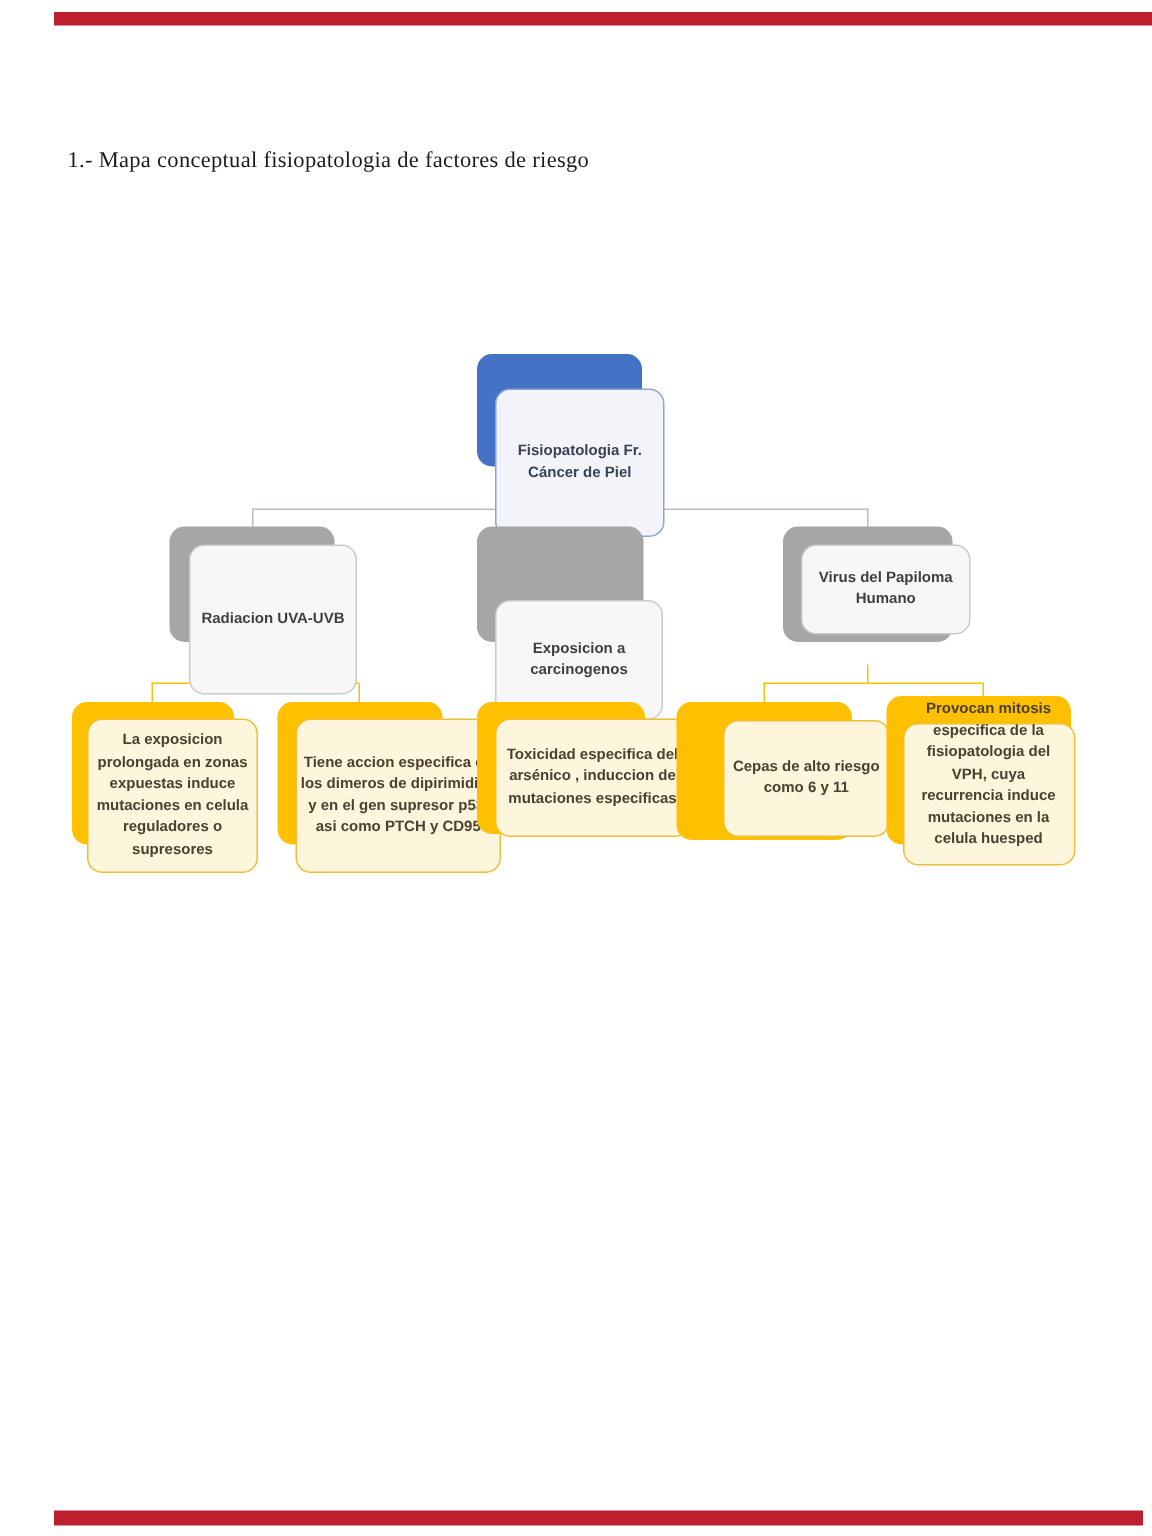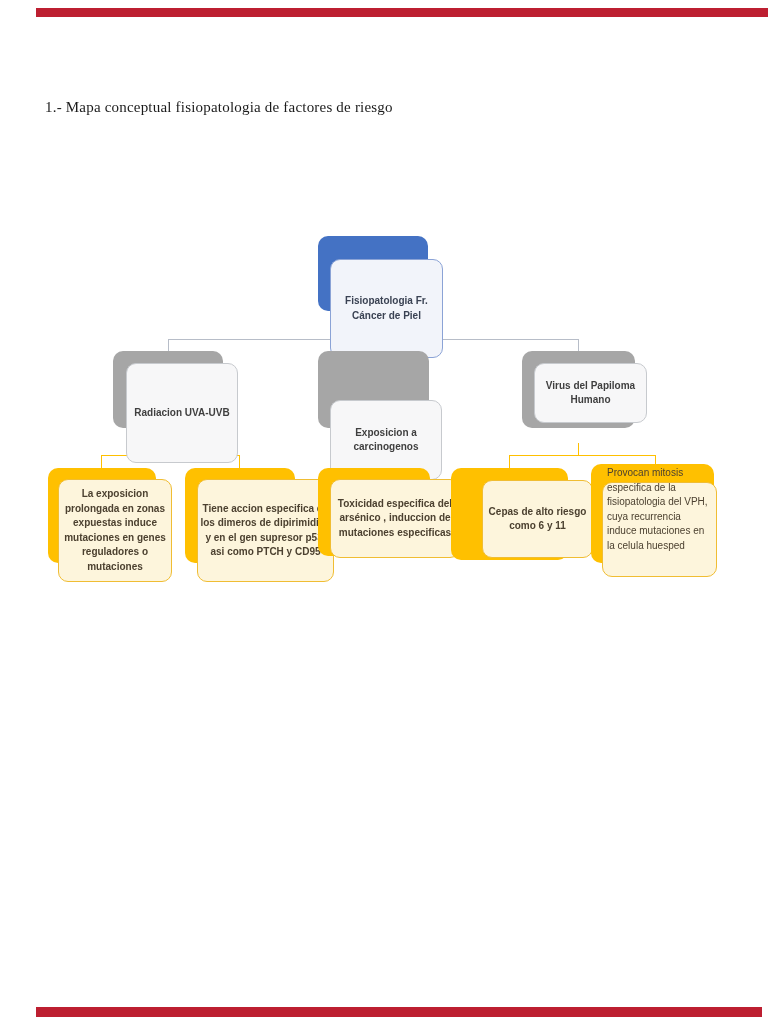--- a/index.html
+++ b/index.html
@@ -44,22 +44,22 @@
   .n1-sh{left:48px;top:468px;width:108px;height:95px;}
   .n1-fr{left:58px;top:479px;width:114px;height:103px;}
   .n2-sh{left:185px;top:468px;width:110px;height:95px;}
   .n2-fr{left:197px;top:479px;width:137px;height:103px;}
   .n3-sh{left:318px;top:468px;width:112px;height:88px;}
   .n3-fr{left:330px;top:479px;width:130px;height:79px;}
   .n4-sh{left:451px;top:468px;width:117px;height:92px;}
   .n4-fr{left:482px;top:480px;width:111px;height:78px;}
   .n5-sh{left:591px;top:464px;width:123px;height:99px;}
   .n5-fr{left:602px;top:482px;width:115px;height:95px;}
-  .n5-text{position:absolute;left:607px;top:466px;width:104px;text-align:left;
-           font-size:10px;font-weight:400;line-height:14.5px;color:#4c4130;}
+  .n5-text{position:absolute;left:607px;top:466px;width:104px;text-align:center;
+           font-size:10px;font-weight:700;line-height:14.5px;color:#4c4130;}
 
   
   .c-root-stem{left:373px;top:324px;width:1px;height:15px;}
   .c-h1{left:168px;top:339px;width:411px;height:1px;}
   .c-v-l{left:168px;top:339px;width:1px;height:13px;}
   .c-v-m{left:373px;top:339px;width:1px;height:13px;}
   .c-v-r{left:578px;top:339px;width:1px;height:13px;}
   
   .c-uv-stem{left:168px;top:443px;width:1px;height:12px;}
   .c-uv-h{left:101px;top:455px;width:138px;height:1px;}
@@ -114,21 +114,21 @@
       <span>Exposicion a carcinogenos</span>
     </div>
 
     <div class="shadow gray-sh g3-sh"></div>
     <div class="front gray-fr g3-fr">
       <span>Virus del Papiloma Humano</span>
     </div>
 
     <div class="shadow gold-sh n1-sh"></div>
     <div class="front gold-fr n1-fr">
-      <span>La exposicion prolongada en zonas expuestas induce mutaciones en genes reguladores o mutaciones</span>
+      <span>La exposicion prolongada en zonas expuestas induce mutaciones en celula reguladores o supresores</span>
     </div>
 
     <div class="shadow gold-sh n2-sh"></div>
     <div class="front gold-fr n2-fr">
       <span>Tiene accion especifica en los dimeros de dipirimidina y en el gen supresor p53, asi como PTCH y CD95</span>
     </div>
 
     <div class="shadow gold-sh n3-sh"></div>
     <div class="front gold-fr n3-fr">
       <span>Toxicidad especifica del arsénico , induccion de mutaciones especificas</span>

